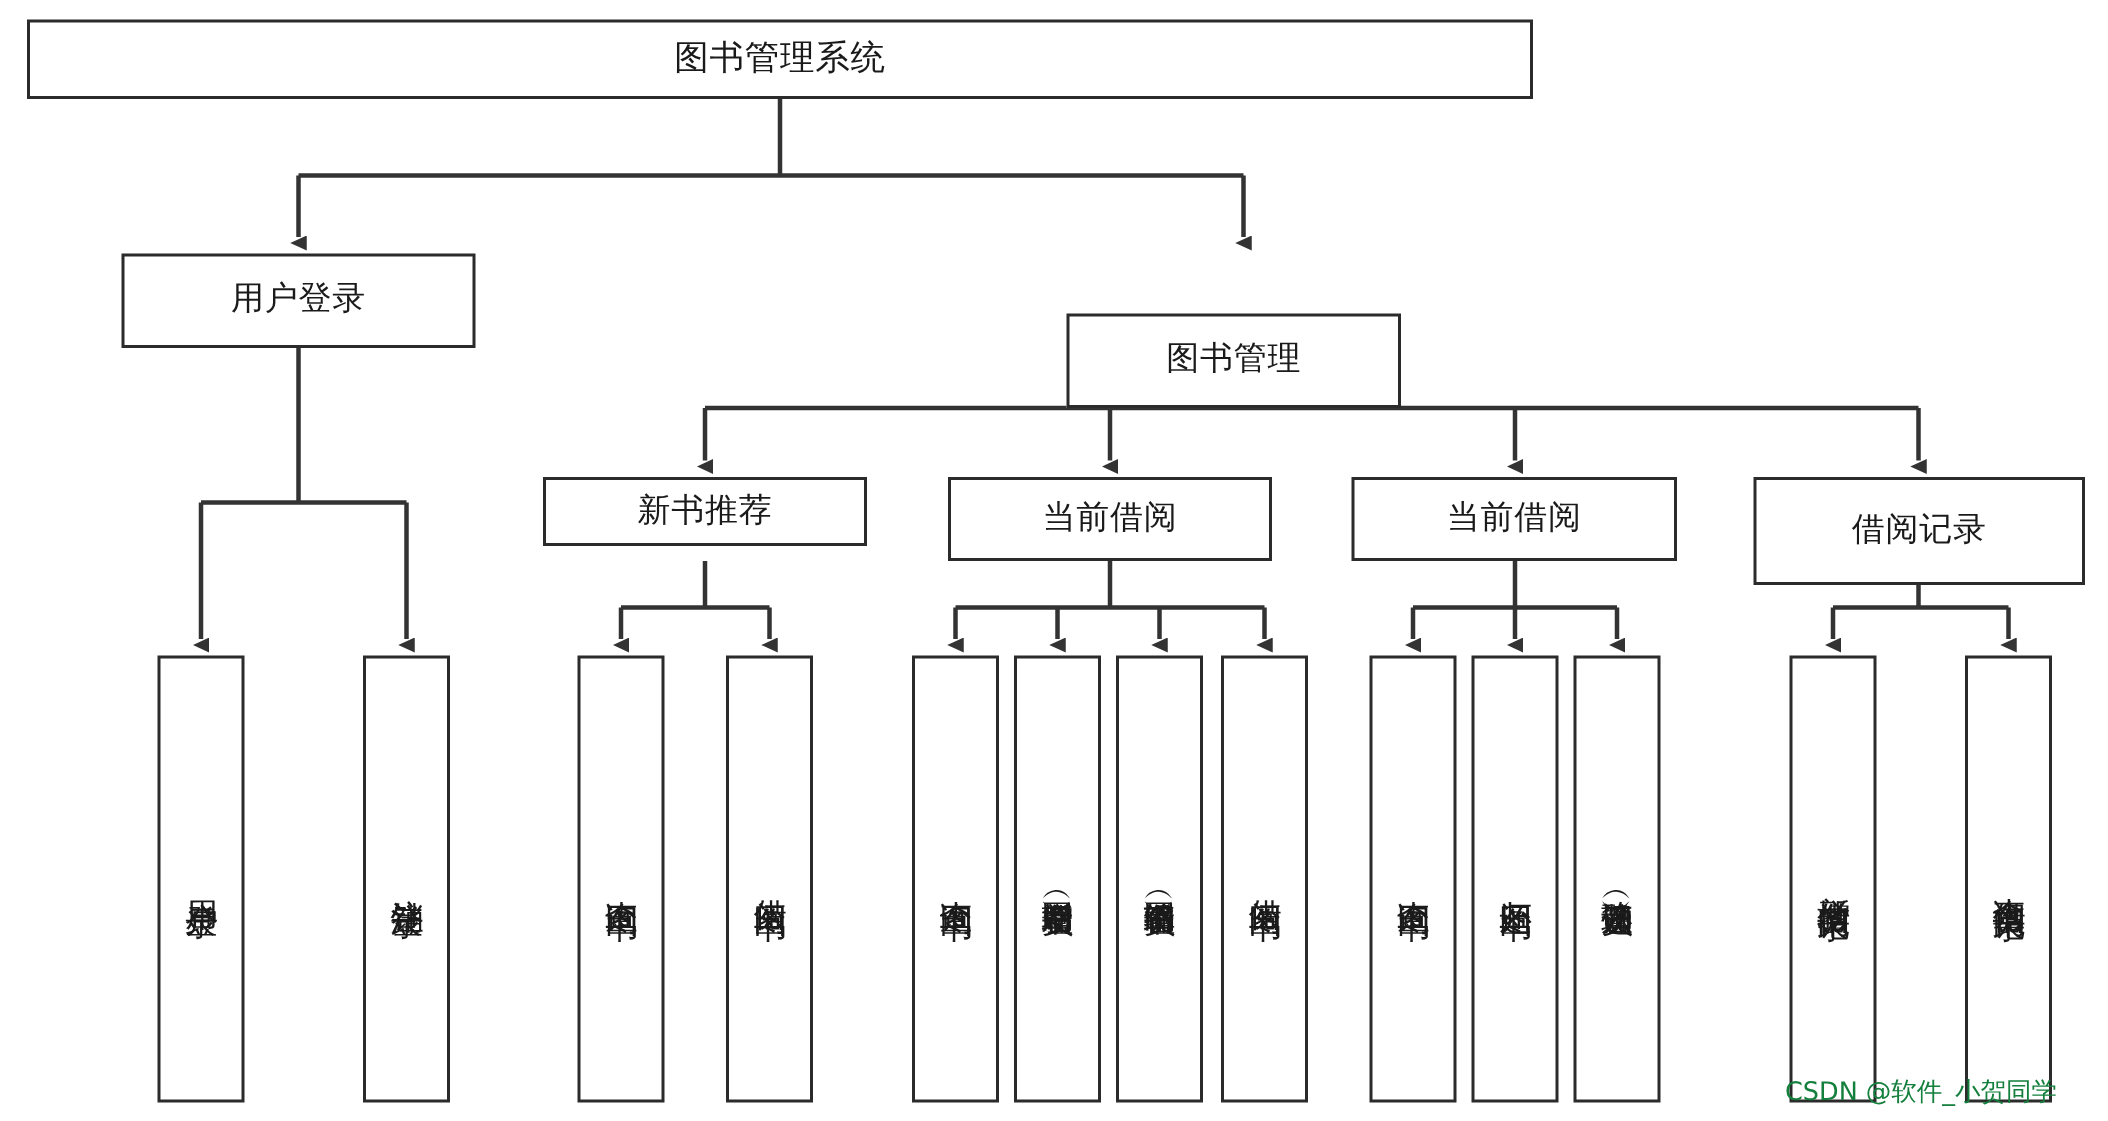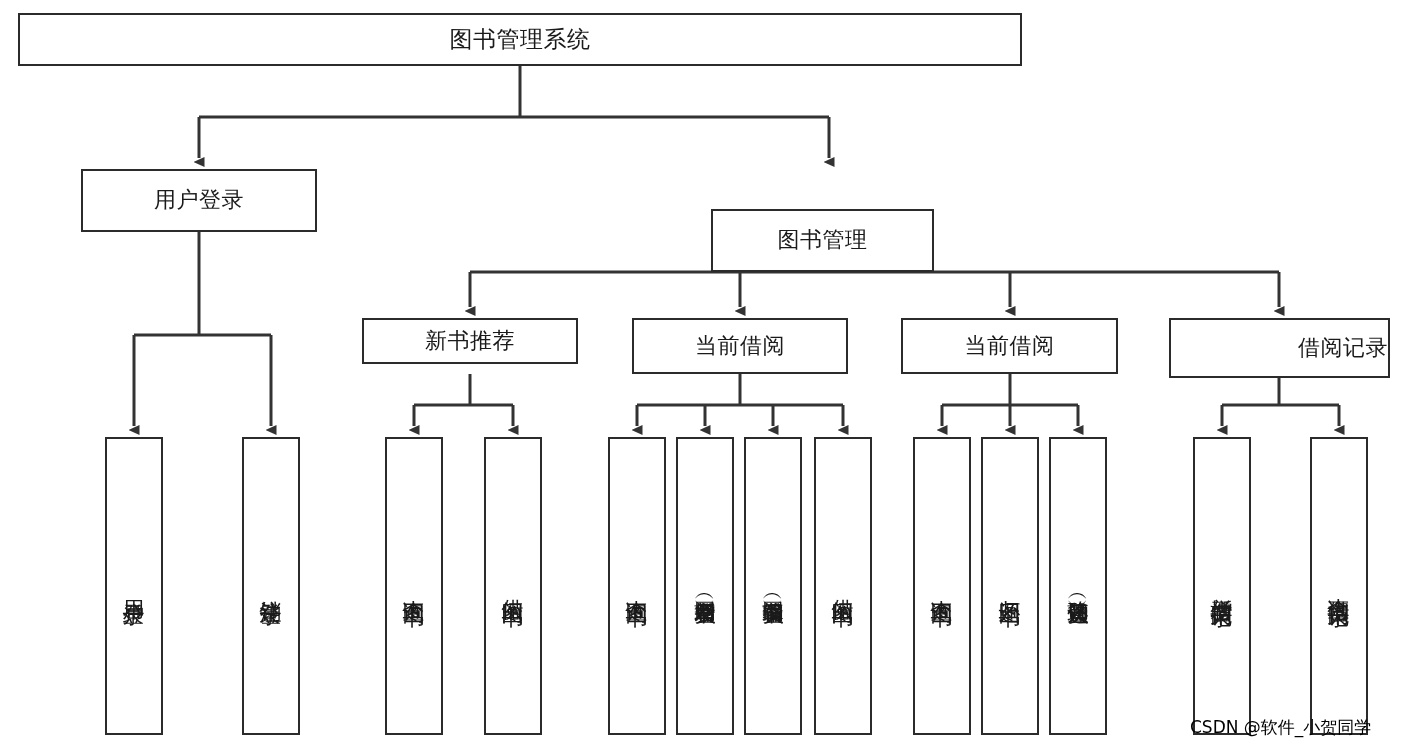--- a/index.html
+++ b/index.html
@@ -60,21 +60,21 @@
     letter-spacing: 2px;
     white-space: nowrap;
   }
   .node.vert.tight .label {
     font-size: 21px;
     letter-spacing: 0.5px;
   }
   #root-node .label { font-size: 23px; }
   .watermark {
     position: absolute;
-    color: #000000;
+    color: #15803d;
     font-size: 17px;
     white-space: nowrap;
     user-select: none;
   }
 </style>
 </head>
 <body>
 
 <div id="diagram-root">
 
@@ -141,21 +141,21 @@
 
   <div class="node horiz" style="left:362px; top:318px; width:216px; height:46px;">
     <span class="label">新书推荐</span>
   </div>
   <div class="node horiz" style="left:632px; top:318px; width:216px; height:56px;">
     <span class="label">当前借阅</span>
   </div>
   <div class="node horiz" style="left:901px; top:318px; width:217px; height:56px;">
     <span class="label">当前借阅</span>
   </div>
-  <div class="node horiz" style="left:1169px; top:318px; width:221px; height:60px;justify-content:flex-end;">
+  <div class="node horiz" style="left:1169px; top:318px; width:221px; height:72px;">
     <span class="label">借阅记录</span>
   </div>
 
   <div class="node vert" style="left:105px; top:437px; width:58px; height:298px;">
     <span class="label">用户登录</span>
   </div>
   <div class="node vert" style="left:242px; top:437px; width:58px; height:298px;">
     <span class="label">注销登录</span>
   </div>
 

